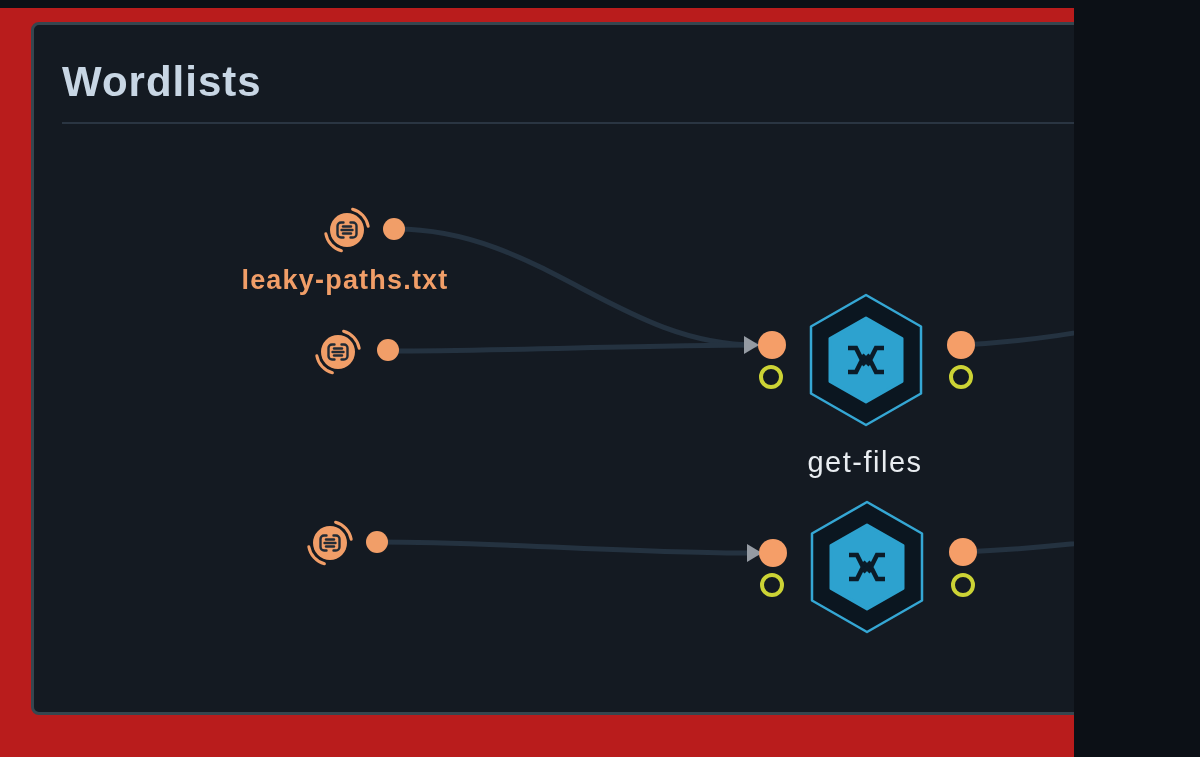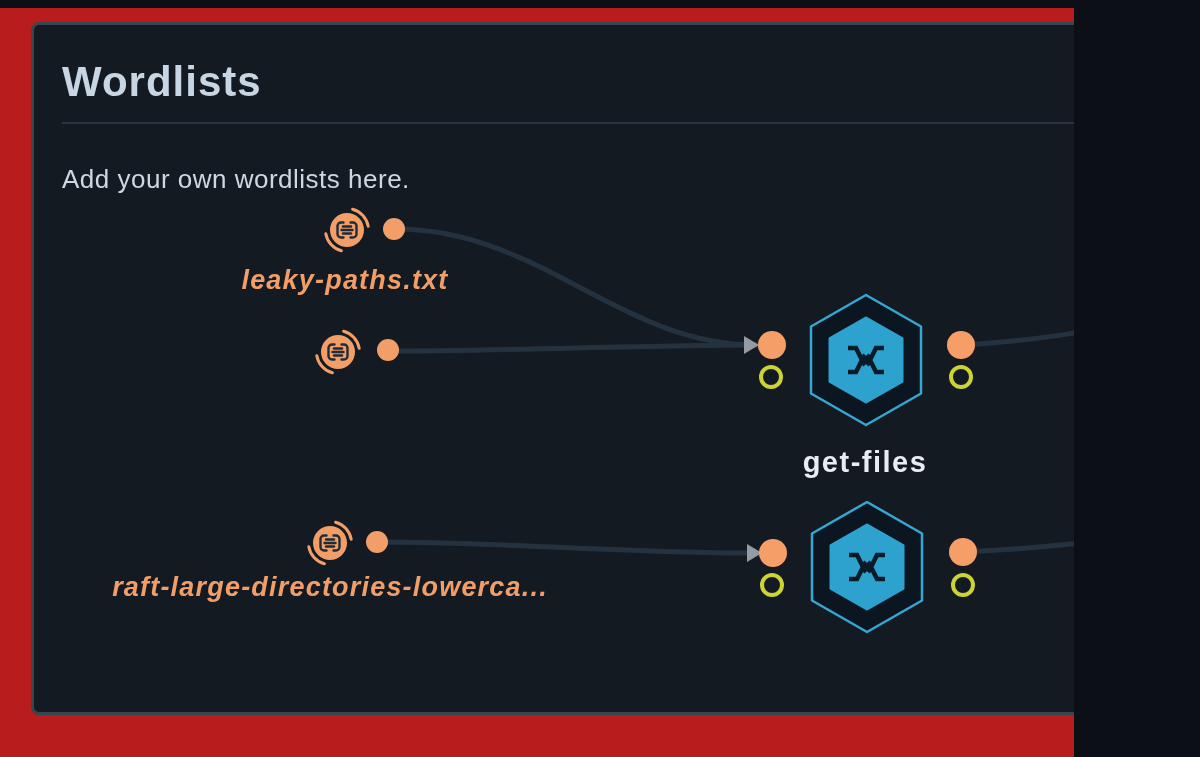--- a/index.html
+++ b/index.html
@@ -14,33 +14,32 @@
          letter-spacing:0.5px;}
   svg.edges{position:absolute;left:0;top:0;z-index:2;}
   .edge{stroke:#243240;stroke-width:5;fill:none;stroke-linecap:round;}
   .abs{position:absolute;z-index:3;}
   .dot-sm{width:22px;height:22px;border-radius:50%;background:#f19e68;}
   .dot-lg{width:28px;height:28px;border-radius:50%;background:#f59e68;}
   .ring{width:16px;height:16px;border:4px solid #ccd335;border-radius:50%;}
   .tri{width:0;height:0;border-top:9px solid transparent;border-bottom:9px solid transparent;
        border-left:15px solid #959ba3;}
   .wl-label{position:absolute;z-index:3;color:#f19e68;font-size:27px;font-weight:700;
-       letter-spacing:1.2px;text-align:center;font-style:italic;}
-  .tool-label{position:absolute;z-index:3;color:#e9edf1;font-size:29px;font-weight:700;
+       letter-spacing:1.2px;text-align:center;}
+  .tool-label{position:absolute;z-index:3;color:#e9edf1;font-size:29px;font-weight:400;
        letter-spacing:1.5px;text-align:center;}
 </style>
 </head>
 <body>
 
 <div class="canvas">
 
   <div class="panel"></div>
   <div class="section-title">Wordlists</div>
   <div class="divider"></div>
-  <div class="section-desc">Add your own wordlists here.</div>
 
   <svg class="edges" width="1200" height="757">
     <path class="edge" d="M 396 221 C 540 221 620 337 756 337"></path>
     <path class="edge" d="M 390 343 C 500 343 650 337 758 337"></path>
     <path class="edge" d="M 379 534 C 500 534 650 546 760 545"></path>
     <path class="edge" d="M 961 337 C 1060 332 1130 314 1202 303"></path>
     <path class="edge" d="M 963 544 C 1060 540 1135 528 1202 520"></path>
   </svg>
 
   <svg class="abs" style="left:323px;top:198px" width="48" height="48" viewBox="0 0 48 48">
@@ -78,21 +77,20 @@
     <circle cx="24" cy="24" r="17" fill="#f19e68"></circle>
     <g stroke="#212b36" stroke-width="2.4" fill="none" stroke-linecap="round">
       <path d="M20.5 16.5 h-2.5 a3.5 3.5 0 0 0 -3.5 3.5 v8 a3.5 3.5 0 0 0 3.5 3.5 h2.5"></path>
       <path d="M27.5 16.5 h2.5 a3.5 3.5 0 0 1 3.5 3.5 v8 a3.5 3.5 0 0 1 -3.5 3.5 h-2.5"></path>
       <path d="M20 20.5 h8"></path>
         <path d="M18.5 24 h11"></path>
         <path d="M20 27.5 h8"></path>
     </g>
   </svg>
   <div class="abs dot-sm" style="left:366px;top:523px"></div>
-  <div class="wl-label" style="left:55px;top:564px;width:550px">raft-large-directories-lowerca...</div>
 
   <div class="abs tri" style="left:744px;top:328px"></div>
   <div class="abs dot-lg" style="left:758px;top:323px"></div>
   <div class="abs ring" style="left:759px;top:357px"></div>
   <svg class="abs" style="left:804px;top:284px" width="124" height="136" viewBox="0 0 124 136">
     <polygon points="62,3 117,34.5 117,101.5 62,133 7,101.5 7,34.5" fill="#0b1620" stroke="#35a7d4" stroke-width="2.5" stroke-linejoin="round"></polygon>
     <polygon points="62,26 98,46.5 98,89.5 62,110 26,89.5 26,46.5" fill="#2da2cf" stroke="#2da2cf" stroke-width="3" stroke-linejoin="round"></polygon>
     <g stroke="#0b1b28" stroke-width="4.5" fill="none" stroke-linejoin="miter">
       <polyline points="44,56 52,56 58,68 52,80 44,80"></polyline>
       <polyline points="80,56 72,56 66,68 72,80 80,80"></polyline>

